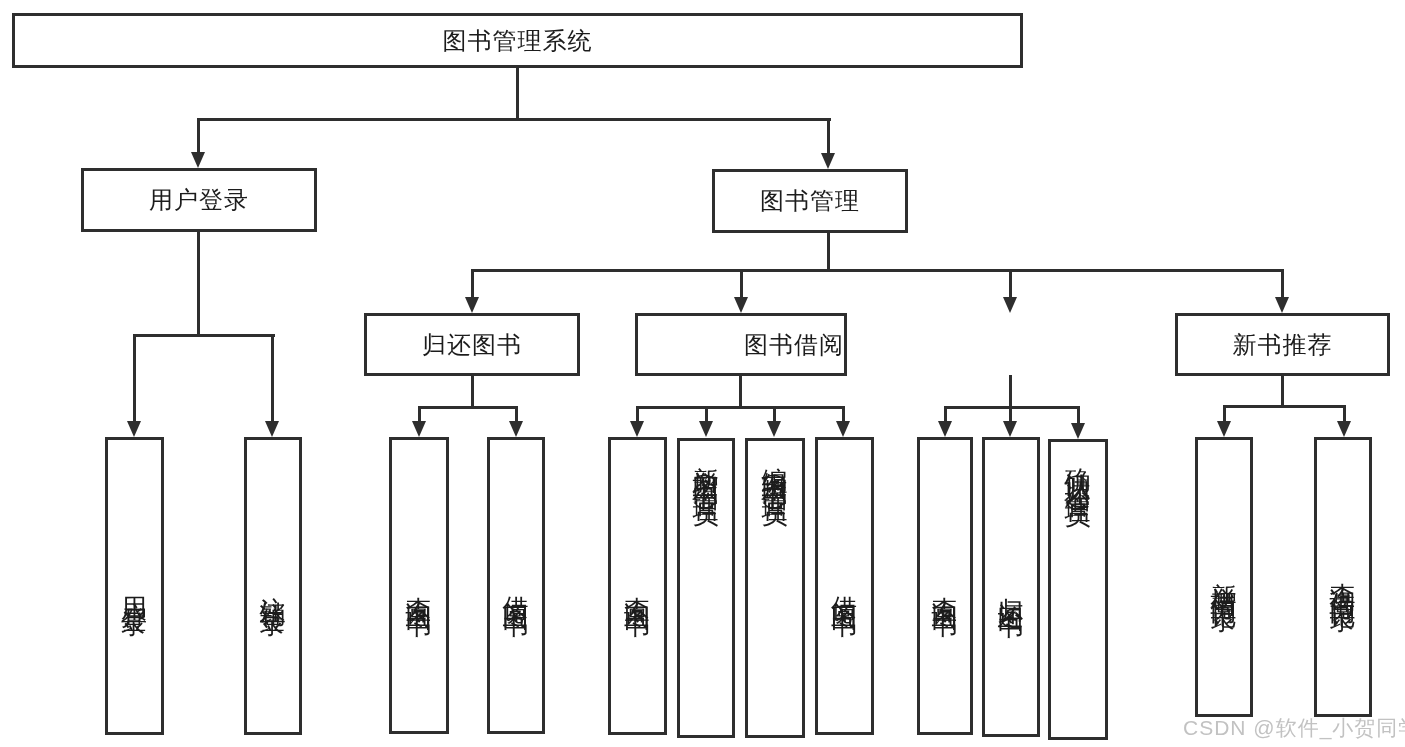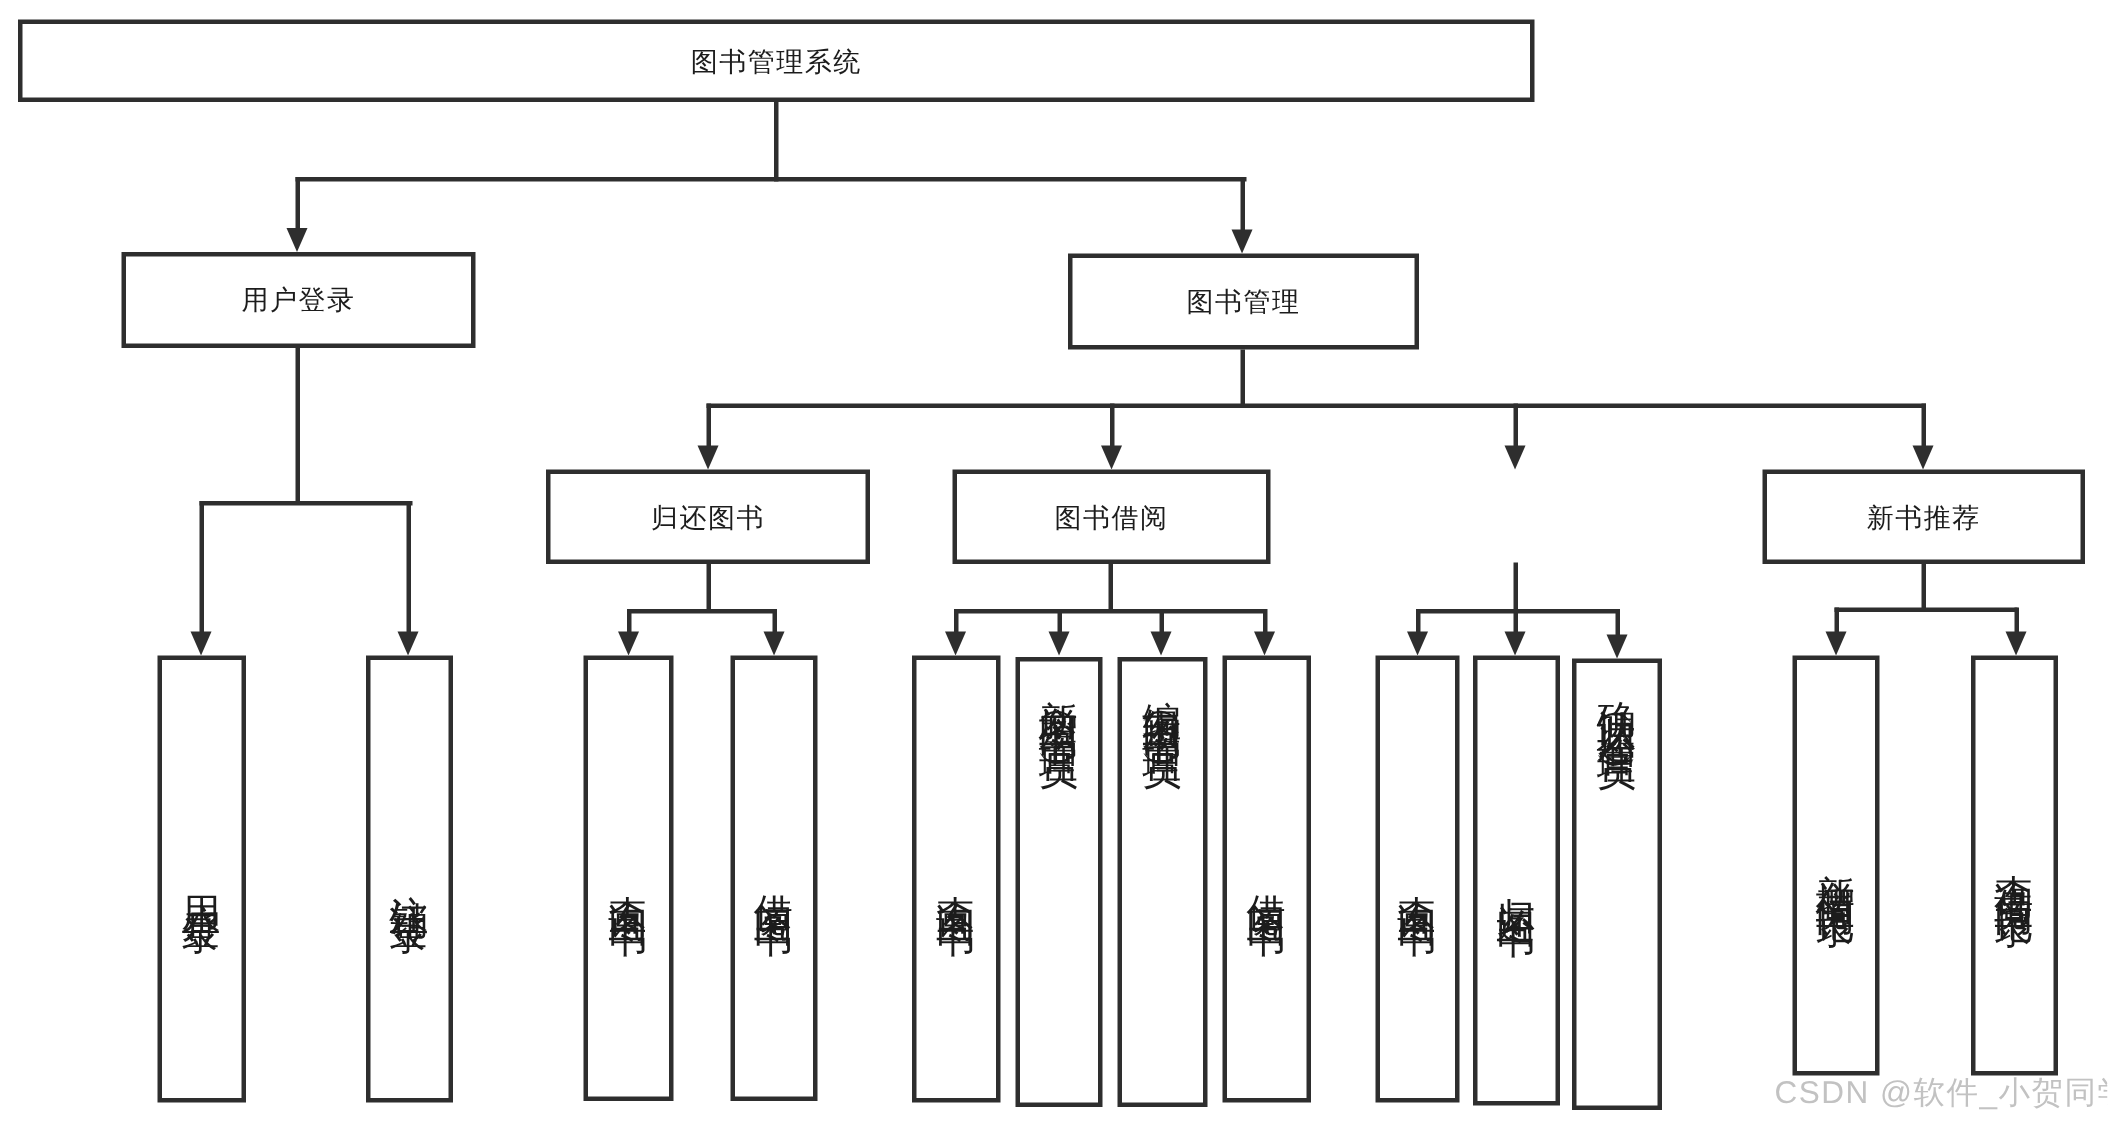--- a/index.html
+++ b/index.html
@@ -11,21 +11,21 @@
   html,body{margin:0;padding:0;background:var(--bg);}
   #stage{
     position:relative;width:1405px;height:747px;background:var(--bg);
     font-family:"Liberation Sans","DejaVu Sans",sans-serif;color:var(--text);
     overflow:hidden;
   }
   .box{
     position:absolute;box-sizing:border-box;border:3px solid var(--line);
     background:var(--bg);display:flex;align-items:center;justify-content:center;
   }
-  .hlabel{font-size:18px;letter-spacing:1px;white-space:nowrap;font-family:Liberation Mono, monospace;}
+  .hlabel{font-size:24px;letter-spacing:1px;white-space:nowrap;font-family:Liberation Mono, monospace;}
   .leaf{flex-direction:column;}
   .vtext{
     writing-mode:vertical-rl;text-orientation:mixed;
     font-size:26px;letter-spacing:5px;line-height:1;white-space:nowrap;
   }
   .leaf.top-align{justify-content:flex-start;padding-top:5px;}
   .hl{position:absolute;height:3px;background:var(--line);}
   .vl{position:absolute;width:3px;background:var(--line);}
   .tri{
     position:absolute;width:0;height:0;
@@ -49,21 +49,21 @@
   <div class="vl" style="left:516px;top:68px;height:53px;"></div>
   <div class="hl" style="left:197px;top:118px;width:634px;"></div>
   <div class="vl" style="left:197px;top:118px;height:38px;"></div>
   <div class="tri" style="left:191px;top:152px;"></div>
   <div class="vl" style="left:827px;top:118px;height:39px;"></div>
   <div class="tri" style="left:821px;top:153px;"></div>
 
   <div class="box" style="left:81px;top:168px;width:236px;height:64px;">
     <span class="hlabel">用户登录</span>
   </div>
-  <div class="box" style="left:712px;top:169px;width:234px;height:64px;">
+  <div class="box" style="left:712px;top:169px;width:196px;height:64px;">
     <span class="hlabel">图书管理</span>
   </div>
 
   <div class="vl" style="left:197px;top:232px;height:104px;"></div>
   <div class="hl" style="left:133px;top:334px;width:142px;"></div>
   <div class="vl" style="left:133px;top:334px;height:90px;"></div>
   <div class="tri" style="left:127px;top:421px;"></div>
   <div class="vl" style="left:271px;top:334px;height:90px;"></div>
   <div class="tri" style="left:265px;top:421px;"></div>
 
@@ -74,21 +74,21 @@
   <div class="vl" style="left:740px;top:269px;height:32px;"></div>
   <div class="tri" style="left:734px;top:297px;"></div>
   <div class="vl" style="left:1009px;top:269px;height:32px;"></div>
   <div class="tri" style="left:1003px;top:297px;"></div>
   <div class="vl" style="left:1281px;top:269px;height:32px;"></div>
   <div class="tri" style="left:1275px;top:297px;"></div>
 
   <div class="box" style="left:364px;top:313px;width:216px;height:63px;">
     <span class="hlabel">归还图书</span>
   </div>
-  <div class="box" style="left:635px;top:313px;width:212px;height:63px;">
+  <div class="box" style="left:635px;top:313px;width:212px;height:63px;justify-content:flex-end;">
     <span class="hlabel">图书借阅</span>
   </div>
   <div class="box" style="left:1175px;top:313px;width:215px;height:63px;">
     <span class="hlabel">新书推荐</span>
   </div>
 
   <div class="vl" style="left:471px;top:375px;height:33px;"></div>
   <div class="hl" style="left:418px;top:406px;width:100px;"></div>
   <div class="vl" style="left:418px;top:406px;height:18px;"></div>
   <div class="tri" style="left:412px;top:421px;"></div>

